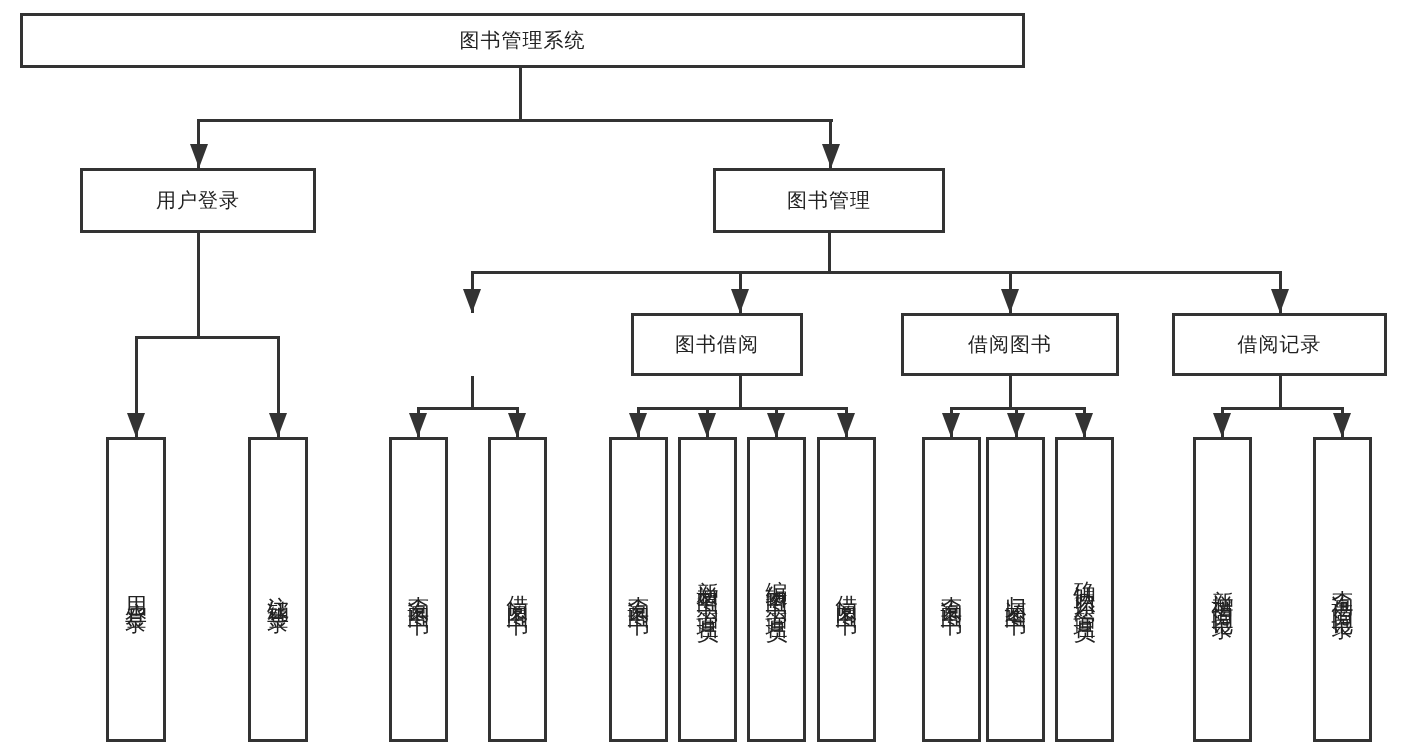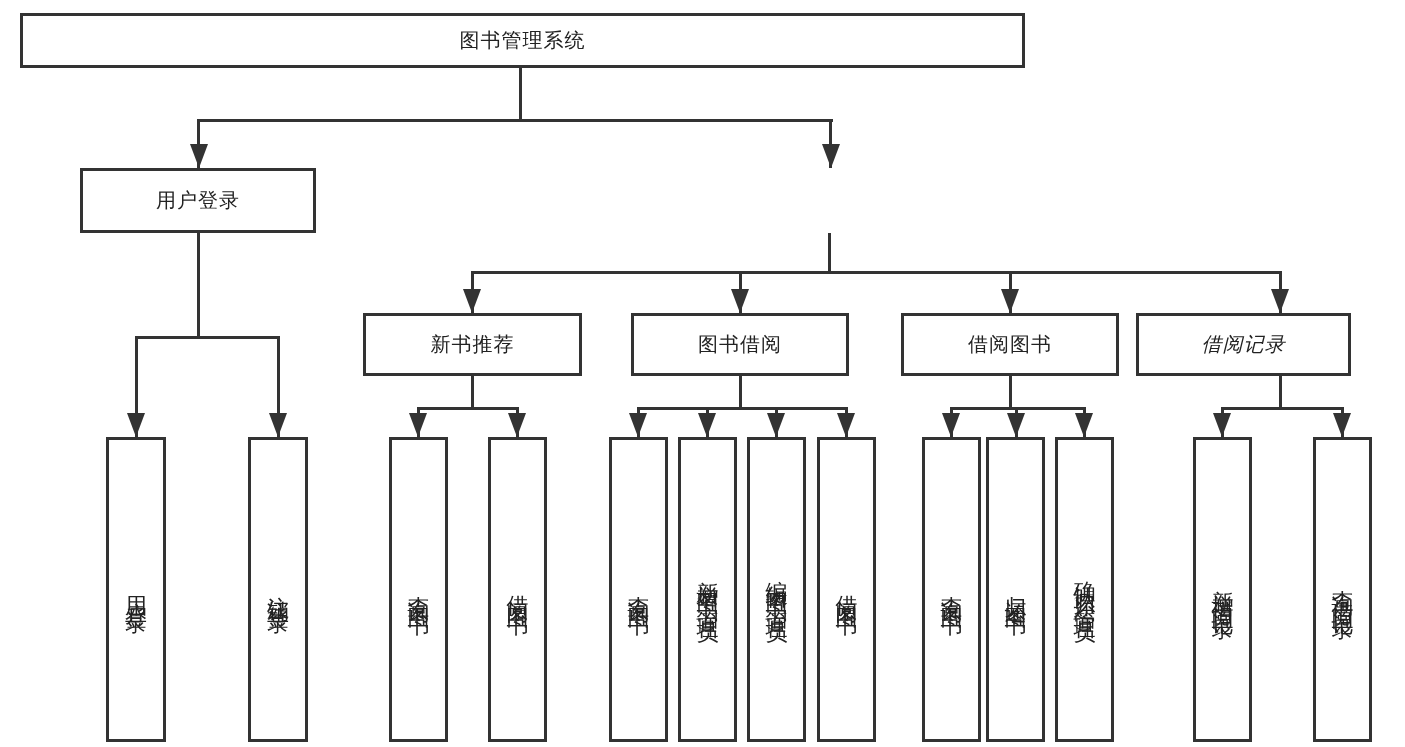--- a/index.html
+++ b/index.html
@@ -123,28 +123,28 @@
 
   <div class="line" style="left:1221px; top:407px; width:3px; height:30px;"></div>
   <div class="tri" style="left:1213px; top:413px;"></div>
   <div class="line" style="left:1341px; top:407px; width:3px; height:30px;"></div>
   <div class="tri" style="left:1333px; top:413px;"></div>
 
   <div class="box h" style="left:20px; top:13px; width:1005px; height:55px;">图书管理系统</div>
 
   <div class="box h" style="left:80px; top:168px; width:236px; height:65px;">用户登录</div>
 
+  <div class="box h" style="left:713px; top:168px; width:232px; height:65px;">图书管理</div>
 
-  <div class="box h" style="left:363px; top:313px; width:219px; height:63px;">新书推荐</div>
 
-  <div class="box h" style="left:631px; top:313px; width:218px; height:63px;">图书借阅</div>
+  <div class="box h" style="left:631px; top:313px; width:172px; height:63px;">图书借阅</div>
 
   <div class="box h" style="left:901px; top:313px; width:218px; height:63px;">借阅图书</div>
 
-  <div class="box h" style="left:1136px; top:313px; width:215px; height:63px;font-style:italic;">借阅记录</div>
+  <div class="box h" style="left:1172px; top:313px; width:215px; height:63px;">借阅记录</div>
 
   <div class="box v" style="left:106px; top:437px; width:60px; height:305px;">用户登录</div>
 
   <div class="box v" style="left:248px; top:437px; width:60px; height:305px;">注销登录</div>
 
   <div class="box v" style="left:389px; top:437px; width:59px; height:305px;">查询图书</div>
 
   <div class="box v" style="left:488px; top:437px; width:59px; height:305px;">借阅图书</div>
 
   <div class="box v" style="left:609px; top:437px; width:59px; height:305px;">查询图书</div>

